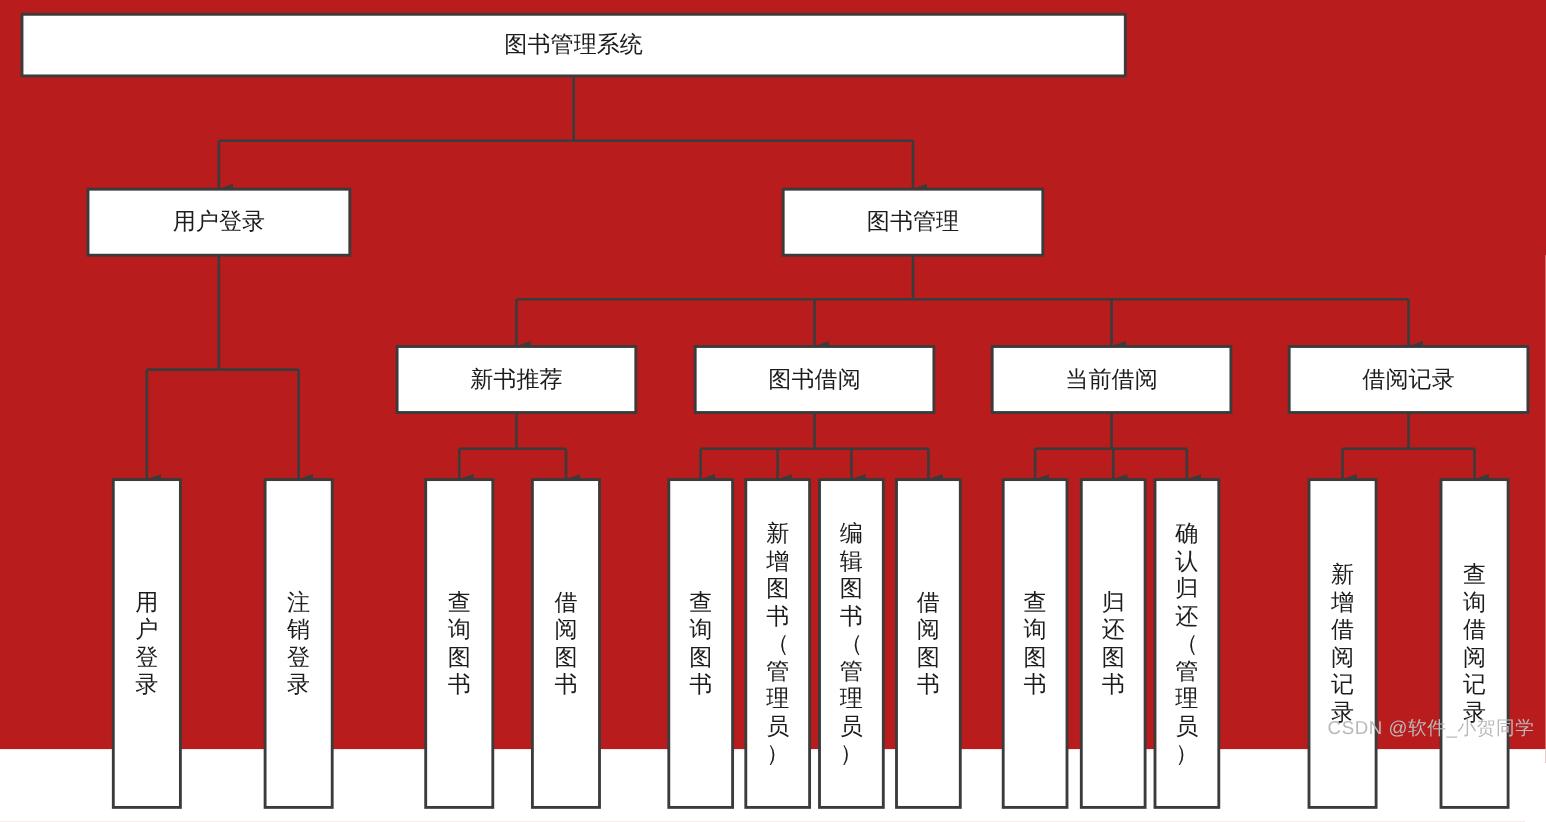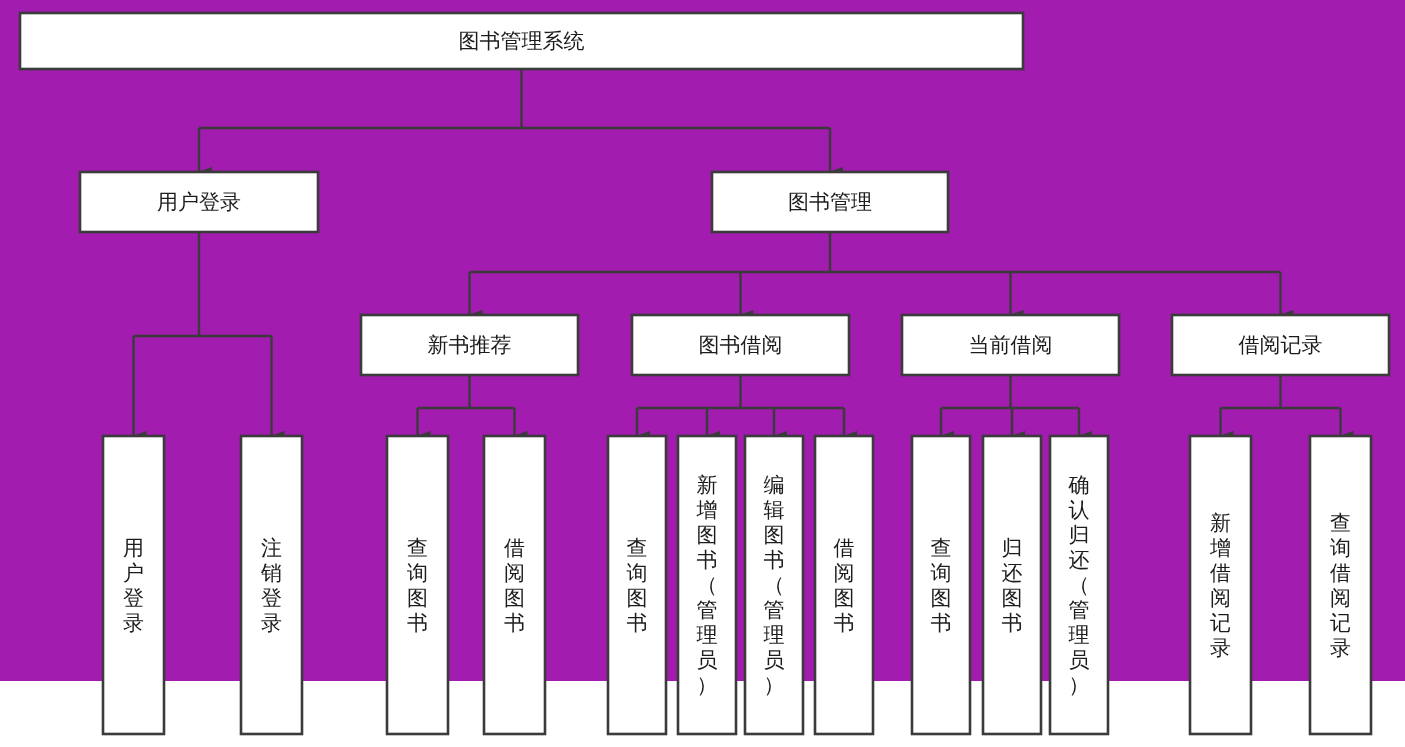--- a/index.html
+++ b/index.html
@@ -11,21 +11,21 @@
     width: 1405px;
     height: 747px;
     font-family: "Liberation Sans", sans-serif;
     overflow: hidden;
     position: relative;
   }
   #diagram-root {
     position: relative;
     width: 1405px;
     height: 681px;
-    background: #a21caf;
+    background: #b91c1c;
   }
   svg.diagram-svg {
     position: absolute;
     left: 0;
     top: 0;
     width: 1405px;
     height: 747px;
     display: block;
   }
   .node-box {
@@ -191,13 +191,14 @@
           <rect x="1190" y="436" width="61" height="298" class="node-box"></rect>
           <text x="1220.5" y="529.5" class="node-label-v"><tspan x="1220.5" dy="0">新</tspan><tspan x="1220.5" dy="25">增</tspan><tspan x="1220.5" dy="25">借</tspan><tspan x="1220.5" dy="25">阅</tspan><tspan x="1220.5" dy="25">记</tspan><tspan x="1220.5" dy="25">录</tspan></text>
         </g>
         <g>
           <rect x="1310" y="436" width="61" height="298" class="node-box"></rect>
           <text x="1340.5" y="529.5" class="node-label-v"><tspan x="1340.5" dy="0">查</tspan><tspan x="1340.5" dy="25">询</tspan><tspan x="1340.5" dy="25">借</tspan><tspan x="1340.5" dy="25">阅</tspan><tspan x="1340.5" dy="25">记</tspan><tspan x="1340.5" dy="25">录</tspan></text>
         </g>
       </g>
   </svg>
 
+  <div class="watermark">CSDN @软件_小贺同学</div>
 </div>
 
 </body></html>

